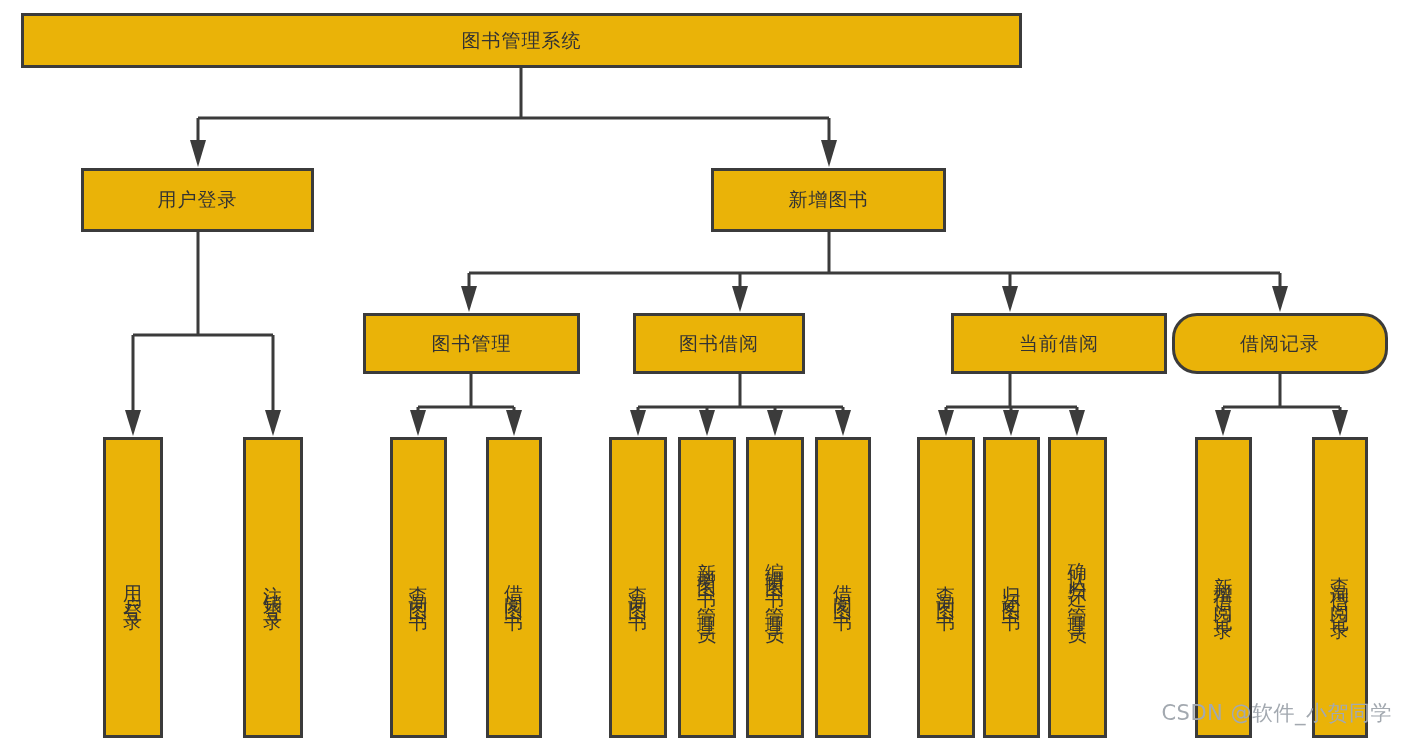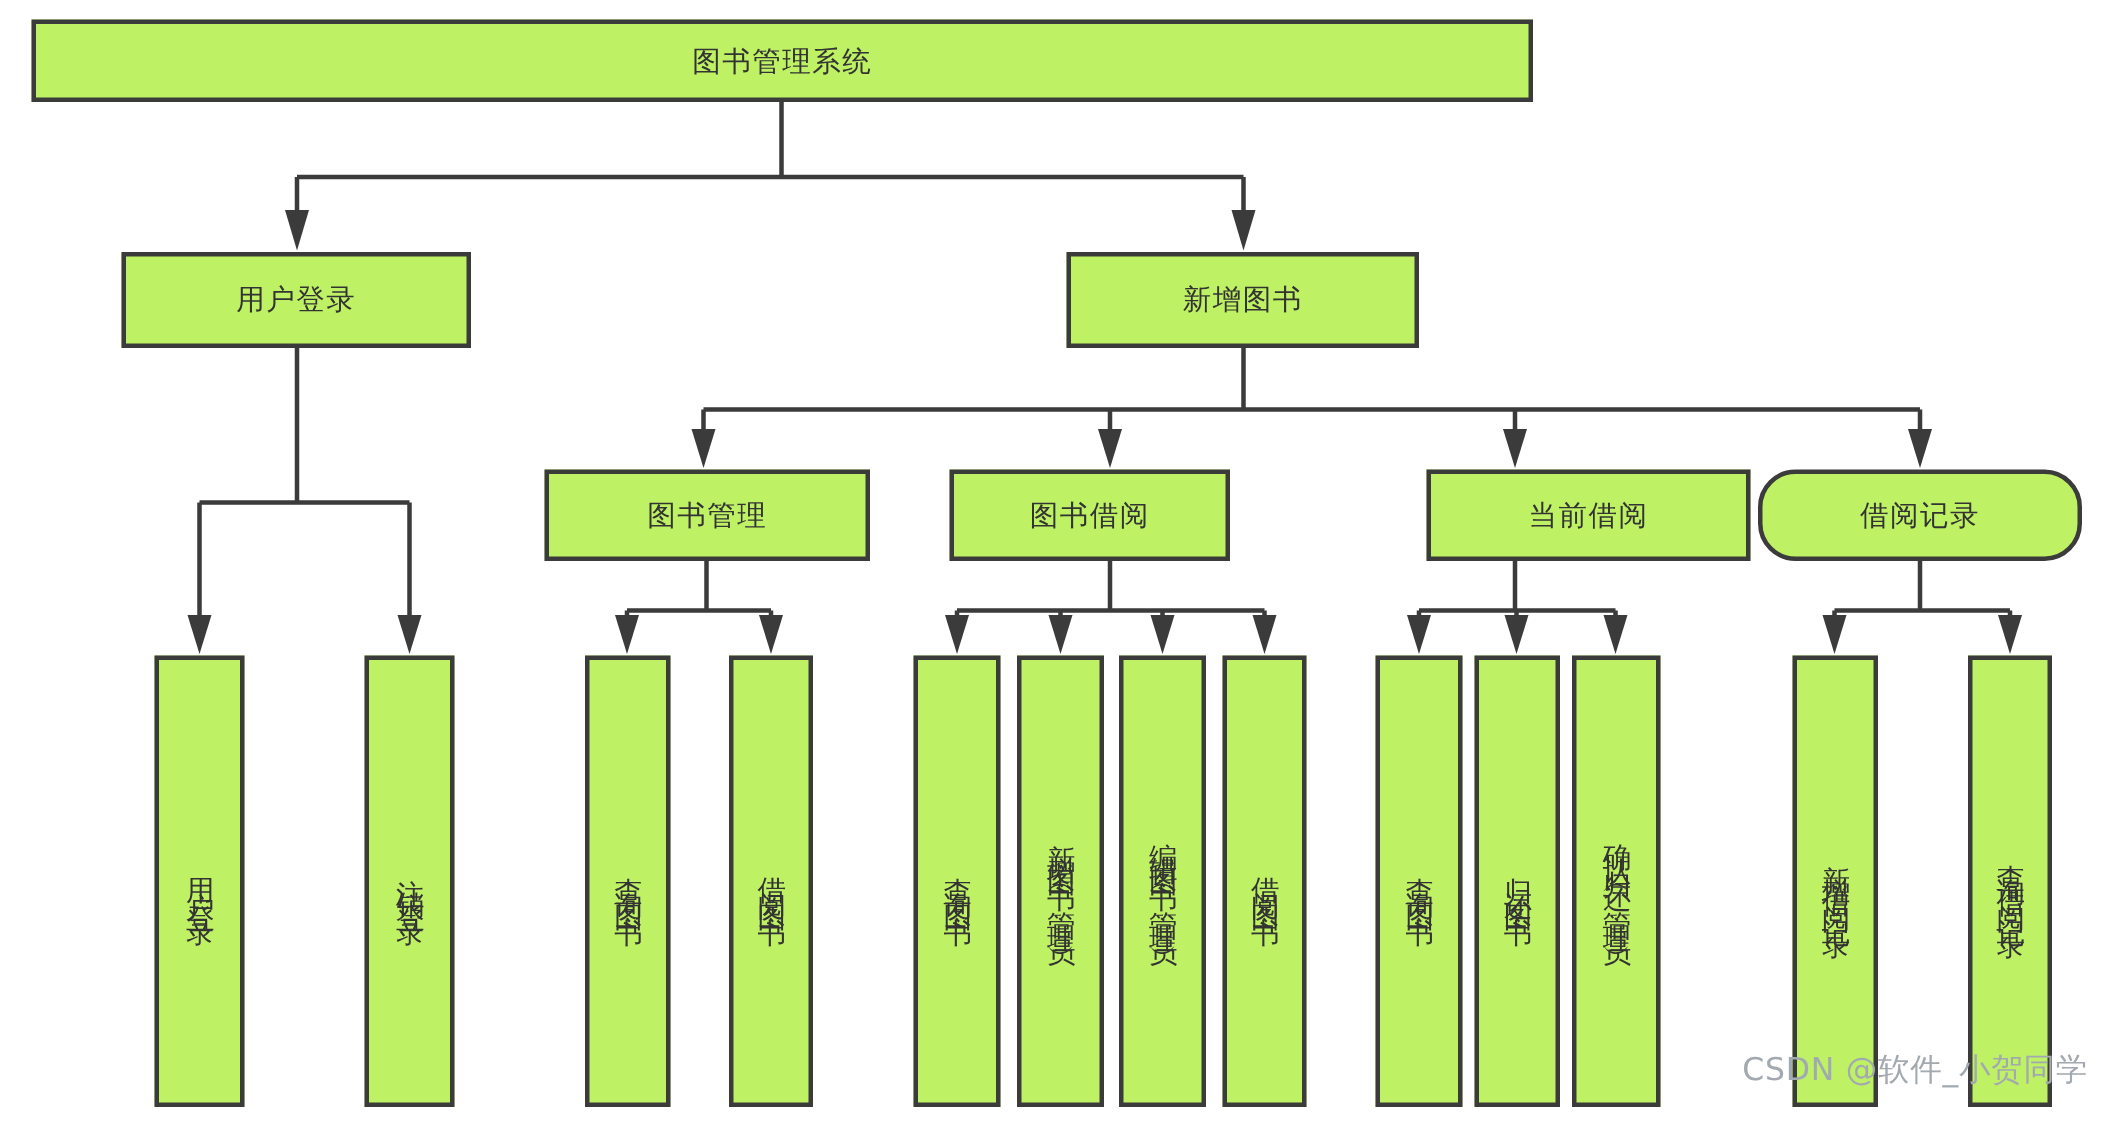--- a/index.html
+++ b/index.html
@@ -19,21 +19,21 @@
     left: 0;
     top: 0;
     width: 1405px;
     height: 747px;
     z-index: 0;
   }
   .node {
     position: absolute;
     box-sizing: border-box;
     border: 3px solid #3b3b3b;
-    background: #bef264;
+    background: #eab308;
     color: #333333;
     display: flex;
     align-items: center;
     justify-content: center;
     font-size: 19px;
     z-index: 1;
     text-align: center;
   }
   .node.h {
     letter-spacing: 1px;
@@ -105,21 +105,21 @@
     <polygon points="1332,410 1348,410 1340,436"></polygon>
   </g>
 </svg>
 
 <div class="node h" style="left:21px; top:13px; width:1001px; height:55px;">图书管理系统</div>
 
 <div class="node h" style="left:81px; top:168px; width:233px; height:64px;">用户登录</div>
 <div class="node h" style="left:711px; top:168px; width:235px; height:64px;">新增图书</div>
 
 <div class="node h" style="left:363px; top:313px; width:217px; height:61px;">图书管理</div>
-<div class="node h" style="left:633px; top:313px; width:187px; height:61px;">图书借阅</div>
+<div class="node h" style="left:633px; top:313px; width:172px; height:61px;">图书借阅</div>
 <div class="node h" style="left:903px; top:313px; width:216px; height:61px;margin-left:48px;">当前借阅</div>
 <div class="node h" style="left:1172px; top:313px; width:216px; height:61px;border-radius:25px;">借阅记录</div>
 
 <div class="node v" style="left:103px; top:437px; width:60px; height:301px;">用户登录</div>
 <div class="node v" style="left:243px; top:437px; width:60px; height:301px;">注销登录</div>
 
 <div class="node v" style="left:390px; top:437px; width:57px; height:301px;">查询图书</div>
 <div class="node v" style="left:486px; top:437px; width:56px; height:301px;">借阅图书</div>
 
 <div class="node v" style="left:609px; top:437px; width:58px; height:301px;">查询图书</div>

